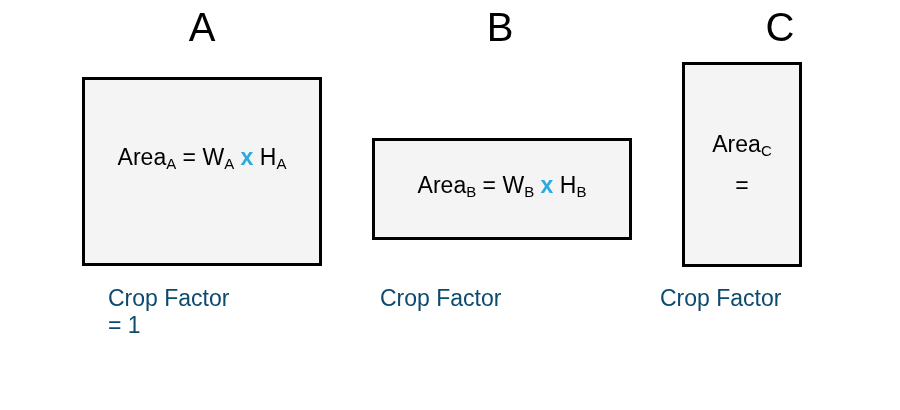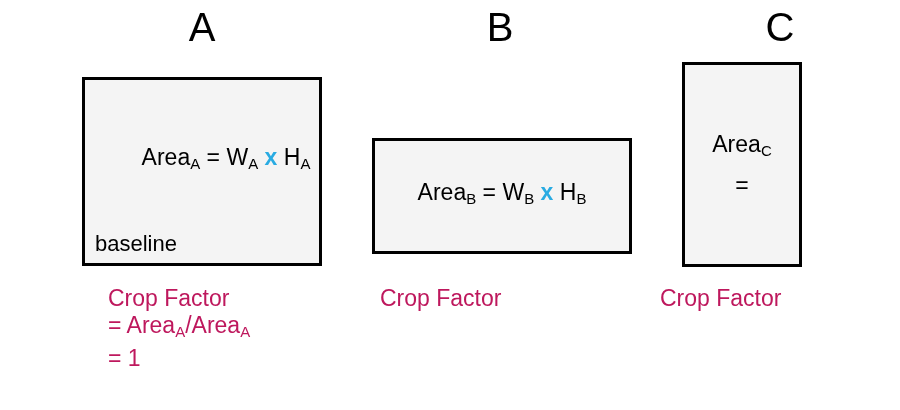--- a/index.html
+++ b/index.html
@@ -72,21 +72,21 @@
     left: 10px;
     bottom: 6px;
     font-size: 22px;
     line-height: 26px;
     color: #000000;
     white-space: nowrap;
   }
   
   .caption {
     position: absolute;
-    color: #be185d;
+    color: #0c4a6e;
     font-size: 23px;
     line-height: 27px;
     white-space: nowrap;
   }
   .caption .sub {
     font-size: 15px;
     vertical-align: -0.28em;
   }
   .caption .cap-line {
     display: block;
@@ -94,31 +94,31 @@
 
   
   #panel-a { left: 0px; width: 360px; }
   #panel-a .panel-label { left: 22px; width: 360px; }
   #box-a {
     left: 82px;
     top: 77px;
     width: 240px;
     height: 189px;
   }
-  #box-a .box-inner { justify-content: center; padding-bottom: 22px; margin-left: 24px; }
+  #box-a .box-inner { justify-content: center; padding-bottom: 22px; }
   #caption-a { left: 108px; top: 285px; }
 
   
   #panel-b { left: 360px; width: 300px; }
   #panel-b .panel-label { left: 0px; width: 280px; }
   #box-b {
     left: 12px;
     top: 138px;
     width: 260px;
-    height: 116px;
+    height: 102px;
   }
   #caption-b { left: 20px; top: 285px; }
 
   
   #panel-c { left: 660px; width: 240px; }
   #panel-c .panel-label { left: 0px; width: 240px; }
   #box-c {
     left: 22px;
     top: 62px;
     width: 120px;
@@ -139,26 +139,24 @@
     <div class="area-box" id="box-a">
       <div class="box-inner">
         <div class="eqn">
           <span>Area</span><span class="sub">A</span>
           <span>=</span>
           <span>W</span><span class="sub">A</span>
           <span class="mul">x</span>
           <span>H</span><span class="sub">A</span>
         </div>
       </div>
-      <div class="baseline-note">baseline</div>
     </div>
 
     <div class="caption" id="caption-a">
       <span class="cap-line">Crop Factor</span>
-      <span class="cap-line"><span>= Area</span><span class="sub">A</span><span>/Area</span><span class="sub">A</span></span>
       <span class="cap-line">= 1</span>
     </div>
   </div>
 
   <div class="panel" id="panel-b">
 
     <div class="panel-label">B</div>
 
     <div class="area-box" id="box-b">
       <div class="box-inner">

